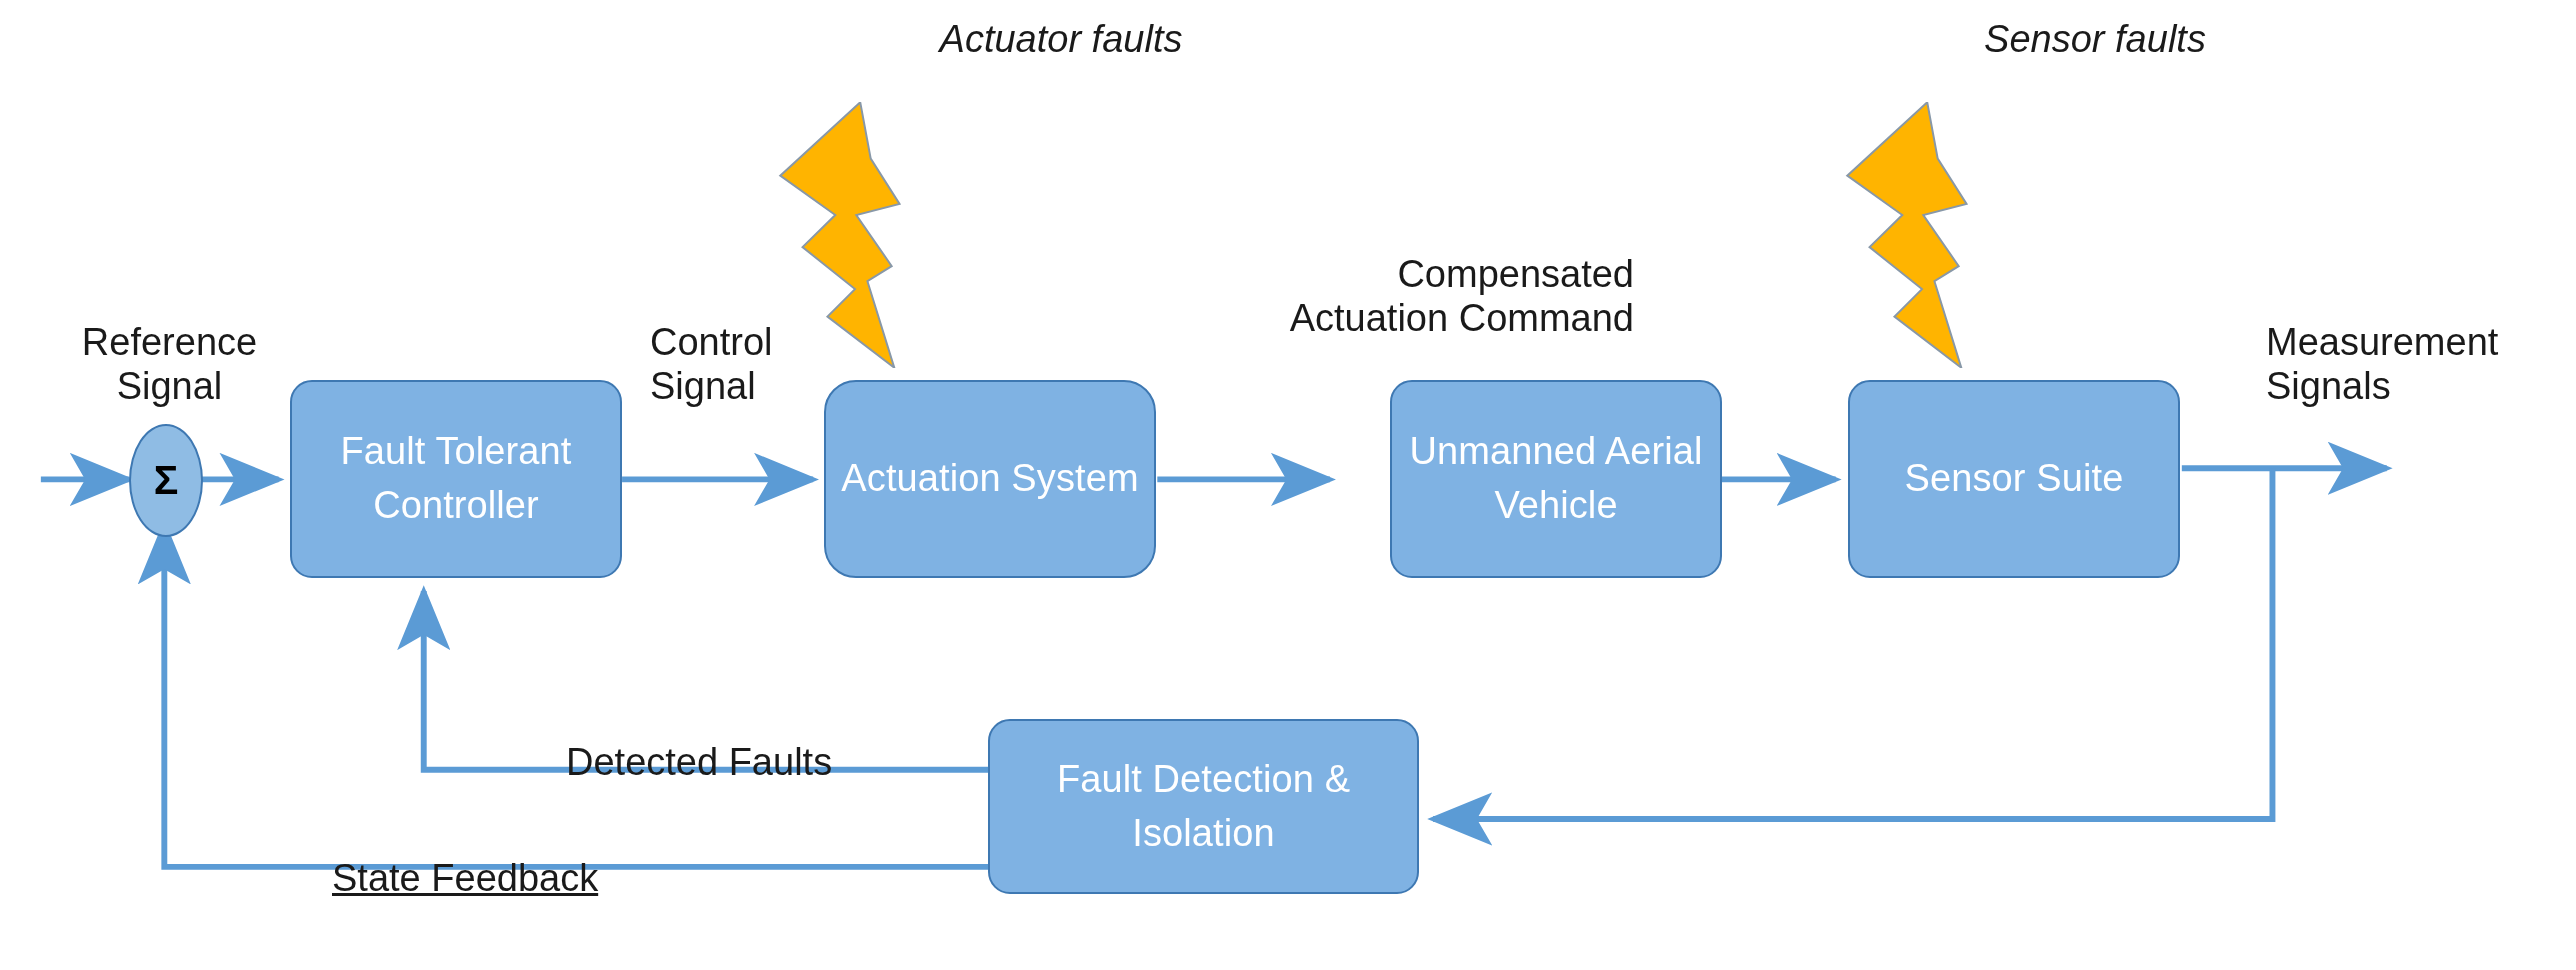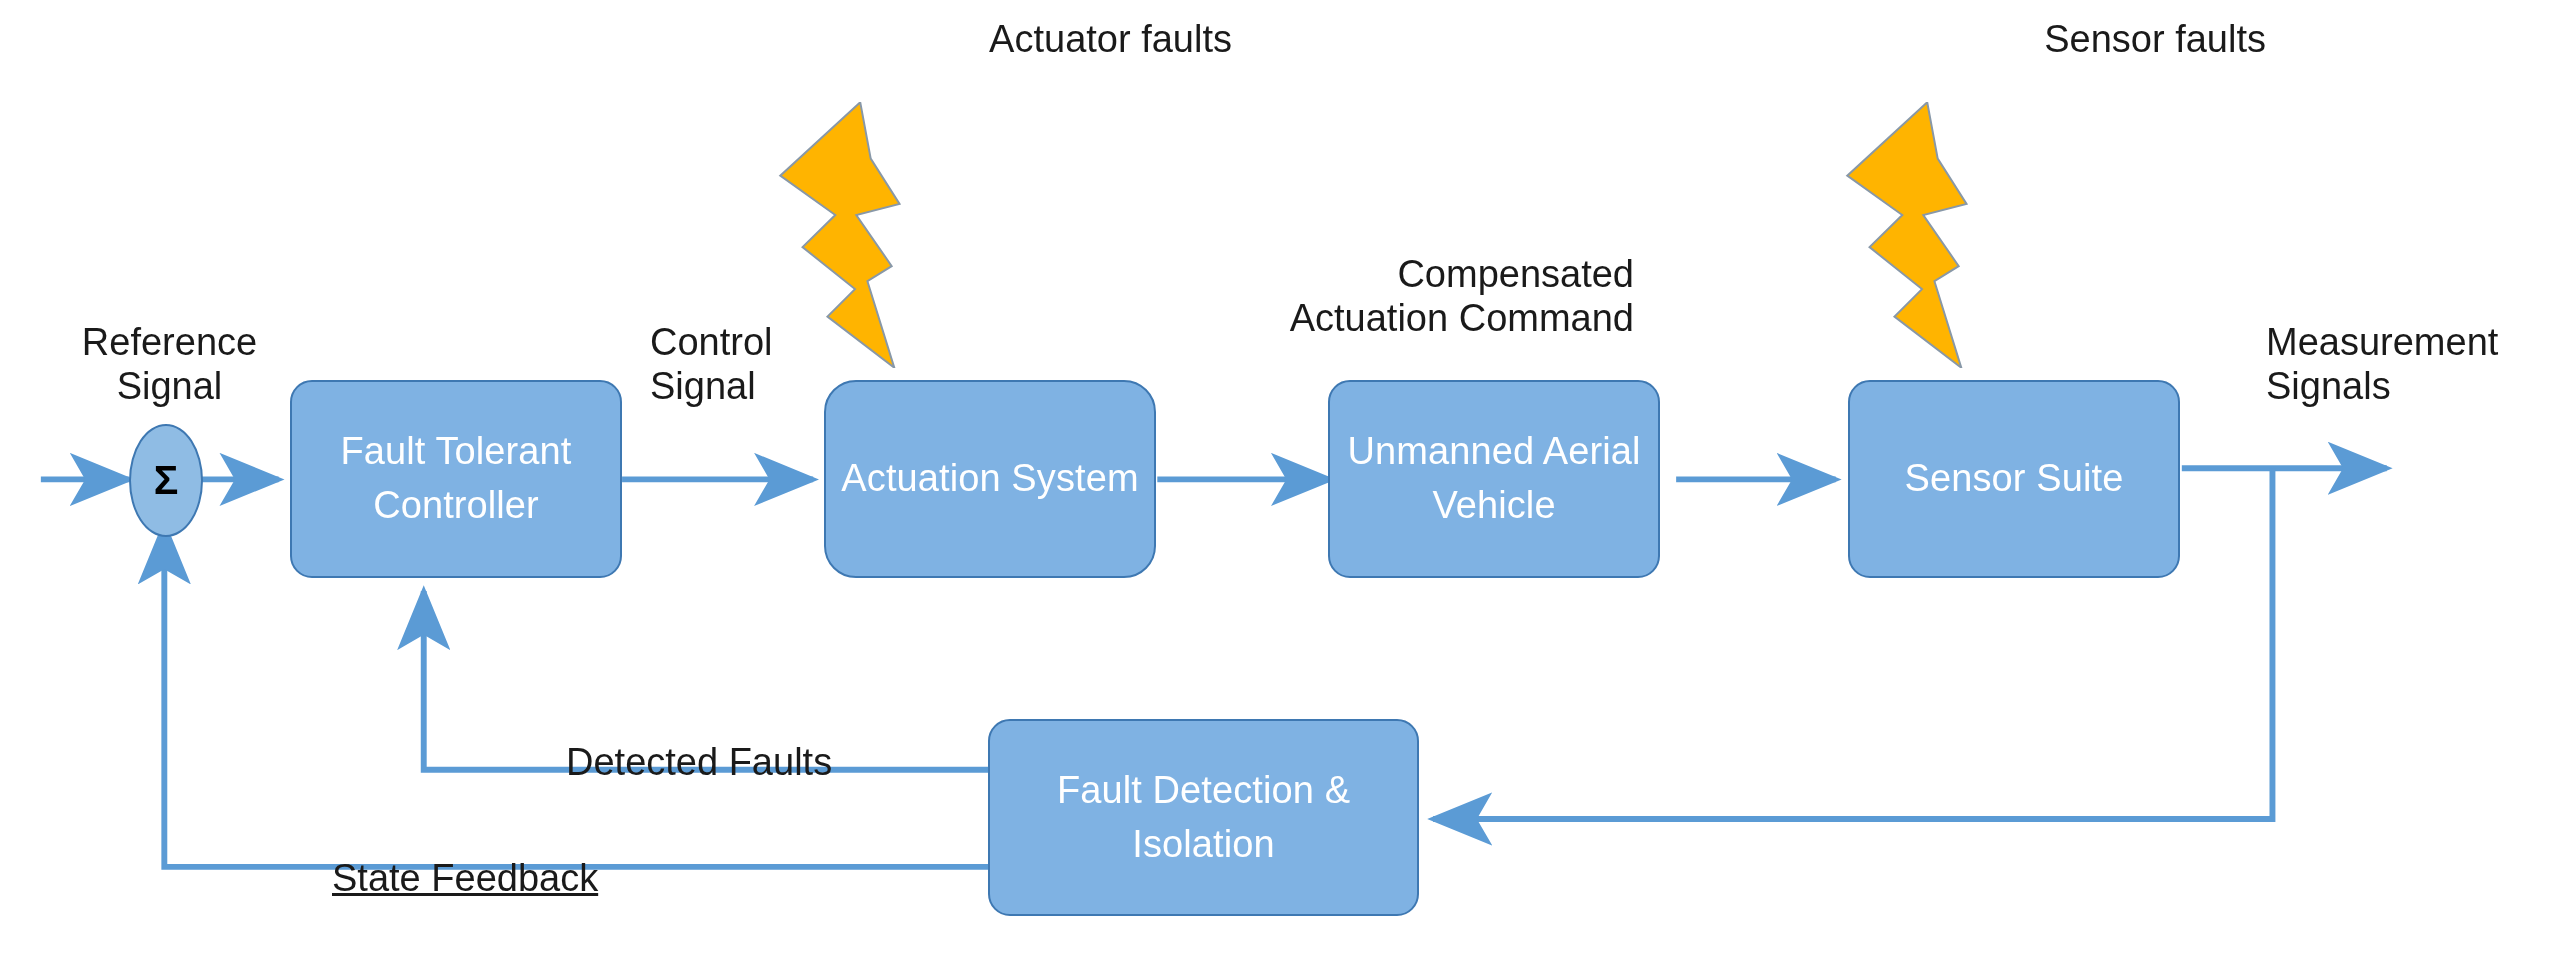--- a/index.html
+++ b/index.html
@@ -61,21 +61,22 @@
   }
   .label {
     position: absolute;
     color: #1a1a1a;
     font-size: 38px;
     line-height: 1.17;
     white-space: pre-line;
     font-weight: 400;
   }
   .label.ctr {
-    text-align: right;
+    text-align: center;
+    font-style: italic;
   }
   .bolt {
     position: absolute;
   }
 </style>
 </head>
 <body>
 
 <div id="canvas">
 
@@ -142,28 +143,28 @@
   <div class="node" style="left:290px; top:380px; width:332px; height:198px;">
     <span>Fault Tolerant
 Controller</span>
   </div>
 
   <div class="node" style="left:824px; top:380px; width:332px; height:198px;border-radius:32px;">
     <span>Actuation
 System</span>
   </div>
 
-  <div class="node" style="left:1328px; top:380px; width:332px; height:198px;">
+  <div class="node" style="left:1390px; top:380px; width:332px; height:198px;">
     <span>Unmanned
 Aerial Vehicle</span>
   </div>
 
   <div class="node" style="left:1848px; top:380px; width:332px; height:198px;">
     <span>Sensor Suite</span>
   </div>
 
-  <div class="node" style="left:988px; top:719px; width:431px; height:197px;">
+  <div class="node" style="left:988px; top:719px; width:431px; height:175px;">
     <span>Fault Detection &amp;
 Isolation</span>
   </div>
 
 </div>
 
 
 </body></html>

